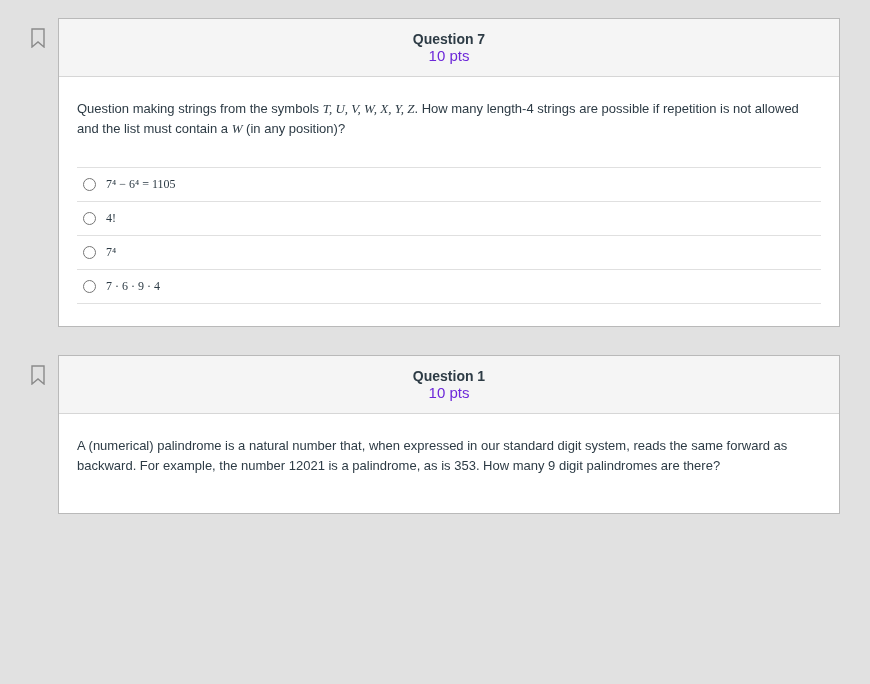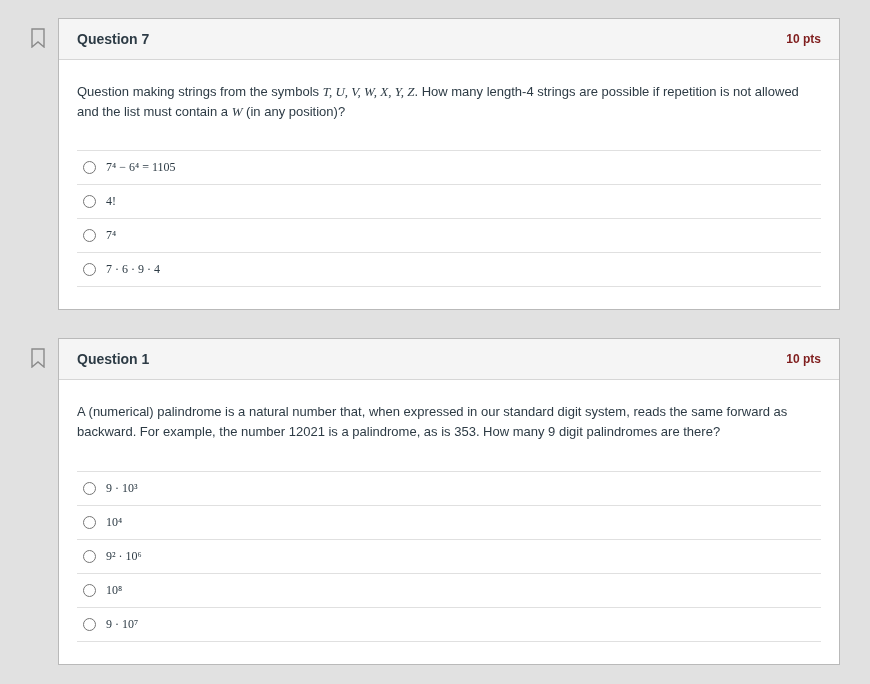--- a/index.html
+++ b/index.html
@@ -29,23 +29,24 @@
     border: 1px solid #b9b9b9;
     background: #fff;
   }
   .question-header {
     background: #f5f5f5;
     border-bottom: 1px solid #d6d6d6;
     padding: 12px 18px;
     display: flex;
     justify-content: space-between;
     align-items: center;
+    flex-direction: column;
   }
   .question-title { font-weight: bold; font-size: 14px; color: #2d3b45; }
-  .question-points { font-weight: bold; font-size: 12px; color: #7f1d1d; }
+  .question-points { font-weight: normal; font-size: 15px; color: #6d28d9; }
   .question-body { padding: 22px 18px 8px 18px; }
   .prompt {
     font-size: 13px;
     line-height: 1.55;
     color: #2d3b45;
     margin-bottom: 28px;
   }
   .math-it { font-style: italic; font-family: Liberation Serif, serif; }
   .answers {
     border-top: 1px solid #e0e0e0;
@@ -114,37 +115,15 @@
         <path d="M2 1 h12 v18 l-6 -5 l-6 5 z" fill="none" stroke="#8a8a8a" stroke-width="1.4"></path>
       </svg>
   </div>
   <div class="question-box">
     <div class="question-header">
       <span class="question-title">Question 1</span>
       <span class="question-points">10 pts</span>
     </div>
     <div class="question-body">
       <p class="prompt">A (numerical) palindrome is a natural number that, when expressed in our standard digit system, reads the same forward as backward. For example, the number 12021 is a palindrome, as is 353. How many 9 digit palindromes are there?</p>
-      <div class="answers">
-        <label class="answer-row">
-          <input type="radio" name="q8" style="">
-          <span class="answer-label">9 · 10³</span>
-        </label>
-        <label class="answer-row">
-          <input type="radio" name="q8" style="">
-          <span class="answer-label">10⁴</span>
-        </label>
-        <label class="answer-row">
-          <input type="radio" name="q8" style="">
-          <span class="answer-label">9² · 10⁶</span>
-        </label>
-        <label class="answer-row">
-          <input type="radio" name="q8" style="">
-          <span class="answer-label">10⁸</span>
-        </label>
-        <label class="answer-row">
-          <input type="radio" name="q8" style="">
-          <span class="answer-label">9 · 10⁷</span>
-        </label>
-      </div>
     </div>
   </div>
 </div>
 
 </body></html>

